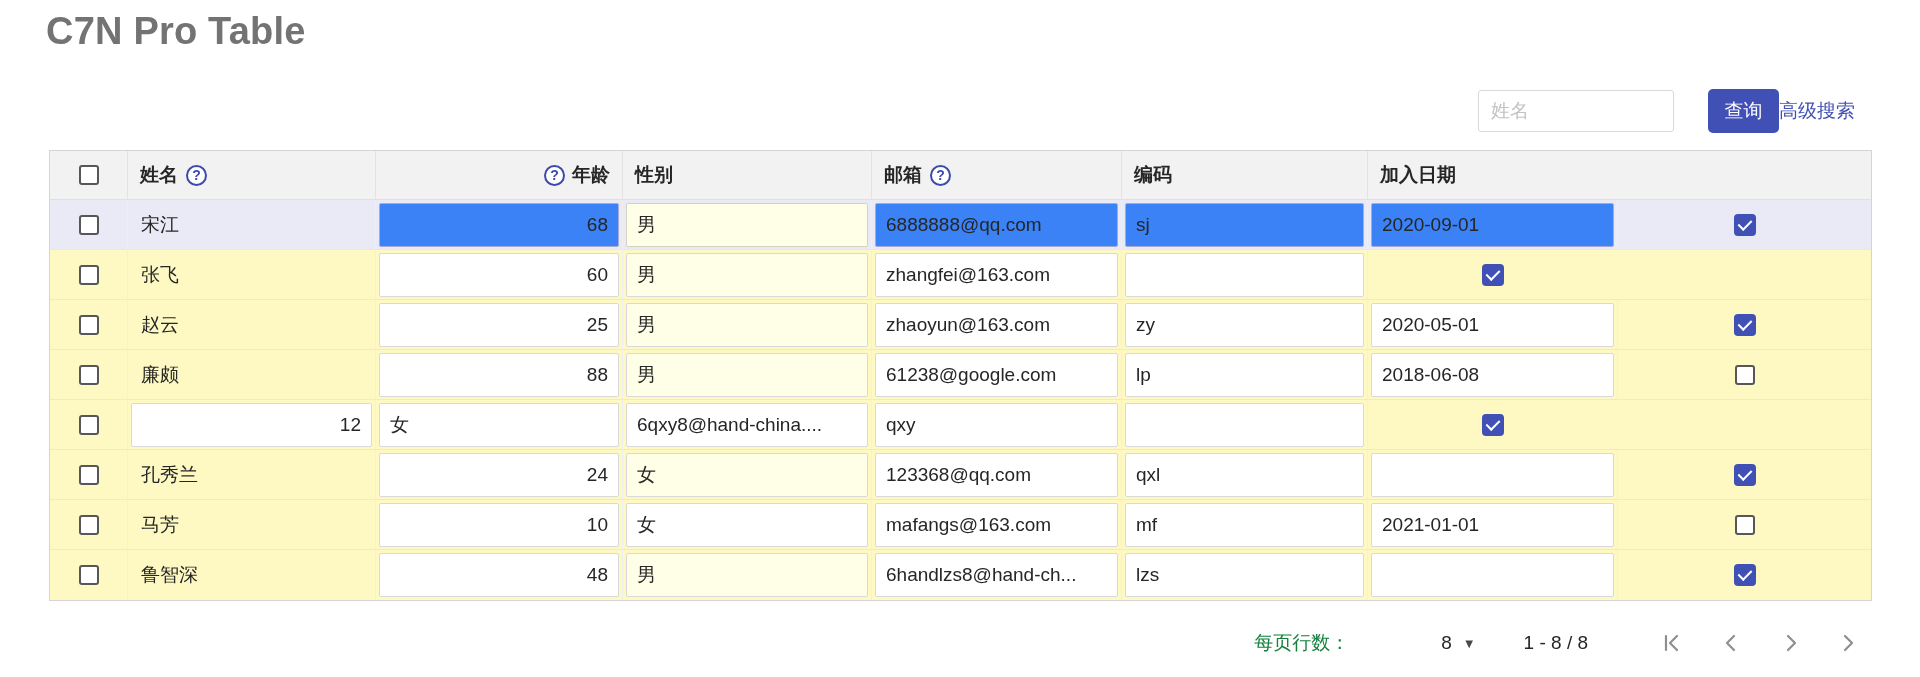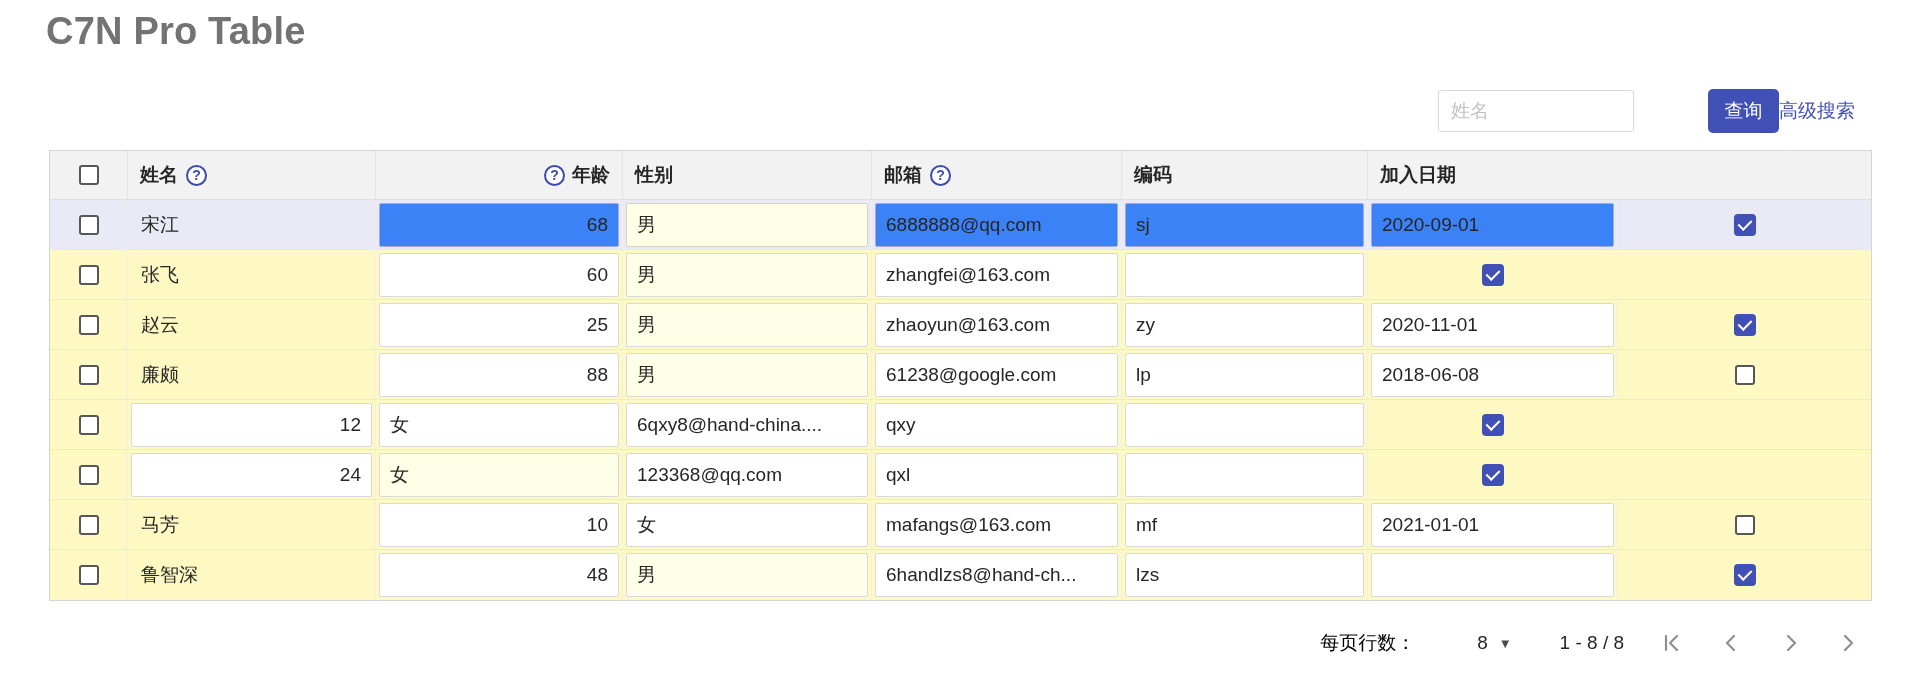--- a/index.html
+++ b/index.html
@@ -15,21 +15,21 @@
   }
   
   .toolbar { position:absolute; top:89px; right:65px; display:flex; align-items:center; height:44px; }
   .name-filter {
     width:196px; height:42px; border:1px solid #d9d9d9; border-radius:3px;
     padding:0 12px; font-size:19px; color:#262626; outline:none;
     font-family:"Liberation Sans","DejaVu Sans",sans-serif;
   }
   .name-filter::placeholder { color:#c2c2c2; }
   .query-btn {
-    margin-left:74px; height:44px; min-width:71px; padding:0 14px;
+    margin-left:34px; height:44px; min-width:71px; padding:0 14px;
     background:#4150b5; color:#ffffff; border:none; border-radius:5px;
     font-size:19px; cursor:pointer; font-family:inherit;
   }
   .adv-link { font-size:19px; color:#4150b5; text-decoration:none; cursor:pointer; }
   
   .ptable {
     position:absolute; left:49px; top:150px; width:1823px;
     border:1px solid #d4d4d4; background:#fff;
   }
   .thead, .trow {
@@ -79,24 +79,24 @@
     color:#3b4bad; font-weight:700; font-size:14px; line-height:1;
     align-items:center; justify-content:center; flex:none; cursor:pointer; background:#fff;
   }
   .help-after { margin-left:8px; }
   .help-before { margin-right:7px; }
   
   .pager {
     position:absolute; top:629px; right:56px; height:28px;
     display:flex; align-items:center; font-size:19px; color:#262626;
   }
-  .pager-label { margin-right:62px; color:#000000; }
+  .pager-label { margin-right:92px; color:#15803d; }
   .pager-size { display:flex; align-items:center; margin-right:48px; cursor:pointer; }
   .pager-caret { margin-left:11px; font-size:13px; color:#4a4a4a; }
-  .pager-range { }
+  .pager-range { margin-right:36px; }
   .pg-btn {
     width:26px; height:26px; margin-left:34px; display:flex; align-items:center; justify-content:center;
     background:none; border:none; padding:0; cursor:pointer;
   }
   .pg-btn svg { stroke:#8f8f8f; fill:none; stroke-width:2.2; stroke-linecap:round; stroke-linejoin:round; }
 </style>
 </head>
 <body>
 
 <div class="page-title">C7N Pro Table</div>
@@ -199,21 +199,21 @@
     <div class="td">
       <div class="box sex required">男</div>
     </div>
     <div class="td">
       <div class="box email">zhaoyun@163.com</div>
     </div>
     <div class="td">
       <div class="box code">zy</div>
     </div>
     <div class="td">
-      <div class="box date">2020-11-01</div>
+      <div class="box date">2020-05-01</div>
     </div>
     <div class="td center">
       <span class="cb status checked"></span>
     </div>
   </div>
 
   <div class="trow">
     <div class="td center">
       <span class="cb"></span>
     </div>
@@ -260,20 +260,23 @@
       <div class="box date"></div>
     </div>
     <div class="td center">
       <span class="cb status checked"></span>
     </div>
   </div>
 
   <div class="trow">
     <div class="td center">
       <span class="cb"></span>
+    </div>
+    <div class="td">
+      <span class="name-text">孔秀兰</span>
     </div>
     <div class="td">
       <div class="box num">24</div>
     </div>
     <div class="td">
       <div class="box sex required">女</div>
     </div>
     <div class="td">
       <div class="box email">123368@qq.com</div>
     </div>

